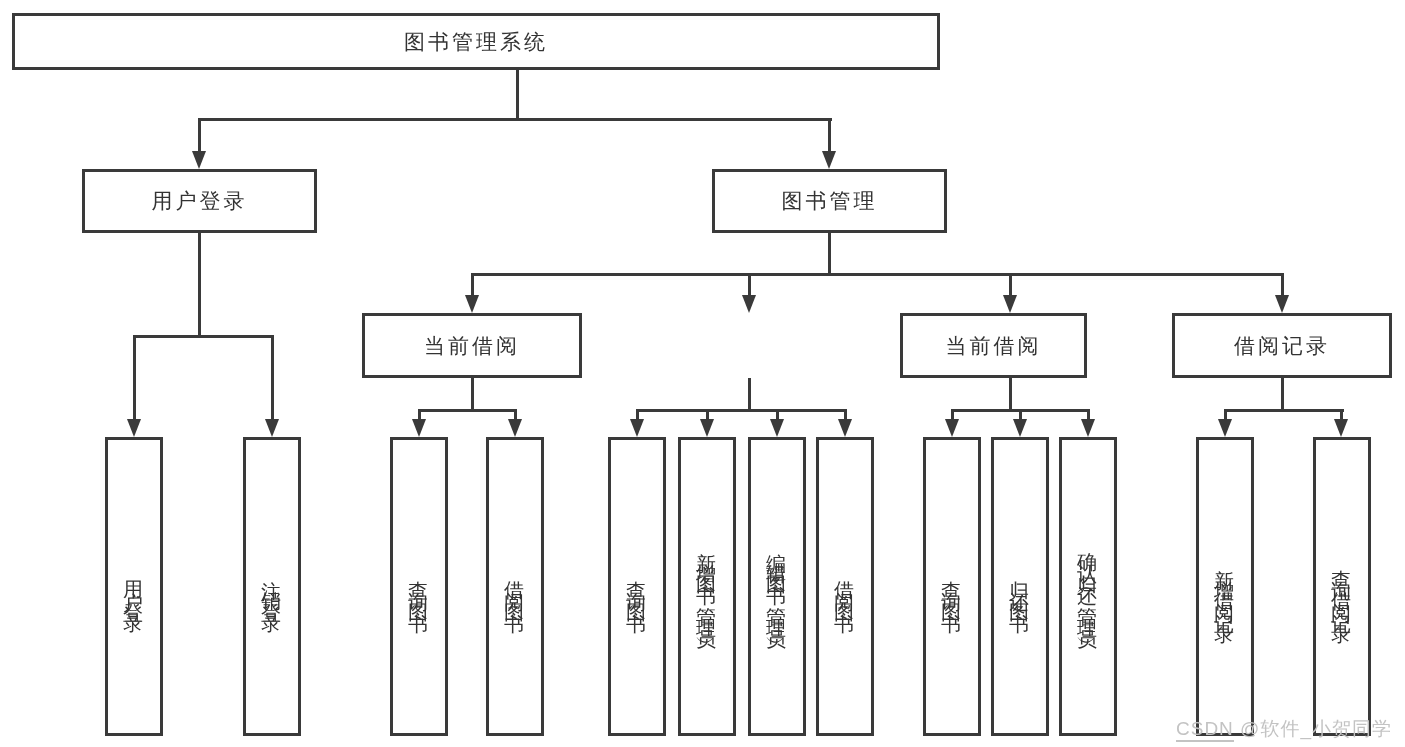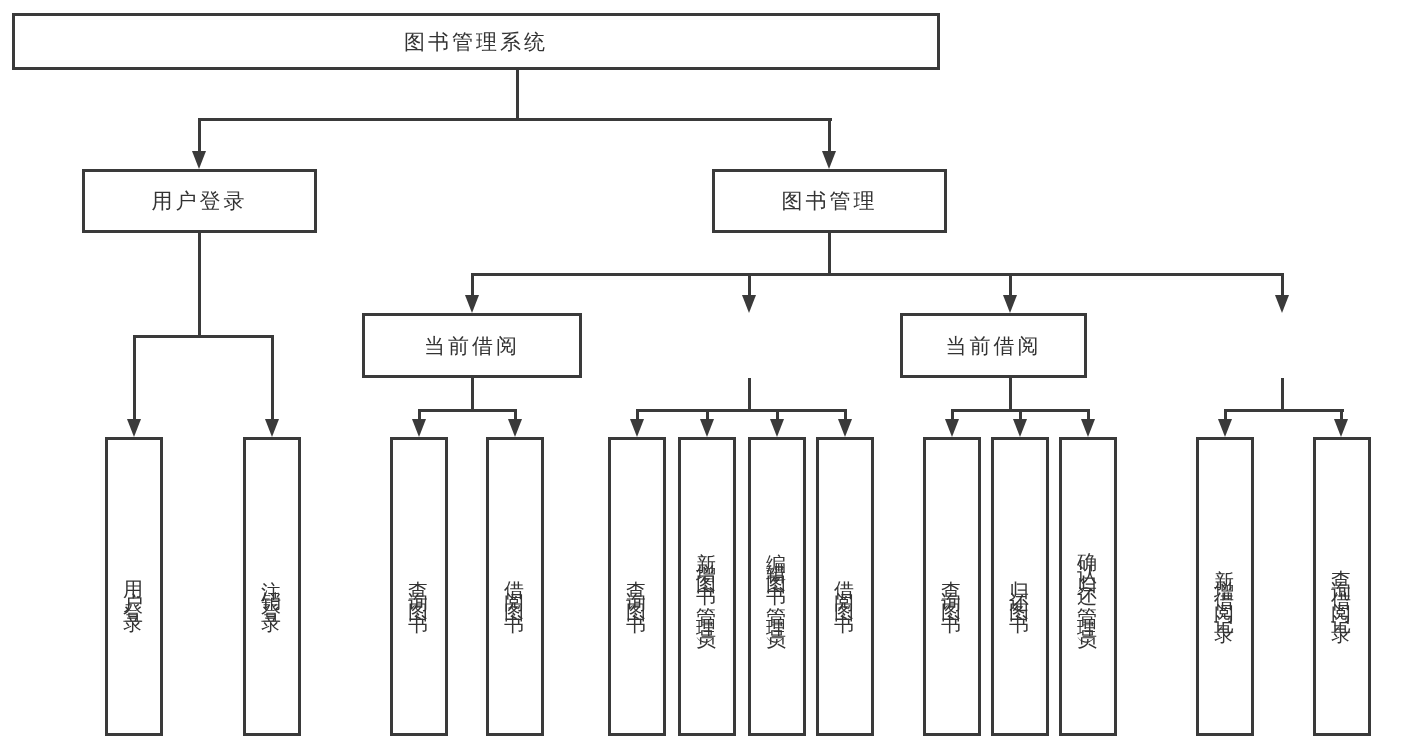--- a/index.html
+++ b/index.html
@@ -47,20 +47,23 @@
   </div>
   <div class="node" style="left:712px;top:169px;width:235px;height:64px">
     <span>图书管理</span>
   </div>
 
   <div class="node" style="left:362px;top:313px;width:220px;height:65px">
     <span>当前借阅</span>
   </div>
   <div class="node" style="left:900px;top:313px;width:187px;height:65px">
     <span>当前借阅</span>
+  </div>
+  <div class="node" style="left:1172px;top:313px;width:220px;height:65px">
+    <span>借阅记录</span>
   </div>
 
   <div class="leaf" style="left:105px">
     <span>用户登录</span>
   </div>
   <div class="leaf" style="left:243px">
     <span>注销登录</span>
   </div>
 
   <div class="leaf" style="left:390px">
@@ -155,14 +158,17 @@
     <div class="arrow" style="left:1081px;top:419px"></div>
 
     <div class="line v" style="left:1281px;top:378px;height:33px"></div>
     <div class="line h" style="left:1224px;top:409px;width:120px"></div>
     <div class="line v" style="left:1224px;top:409px;height:11px"></div>
     <div class="arrow" style="left:1218px;top:419px"></div>
     <div class="line v" style="left:1340px;top:409px;height:11px"></div>
     <div class="arrow" style="left:1334px;top:419px"></div>
   </div>
 
+  <div class="watermark">
+    <span class="u">CSDN</span><span> @软件_小贺同学</span>
+  </div>
 
 </div>
 
 </body></html>

